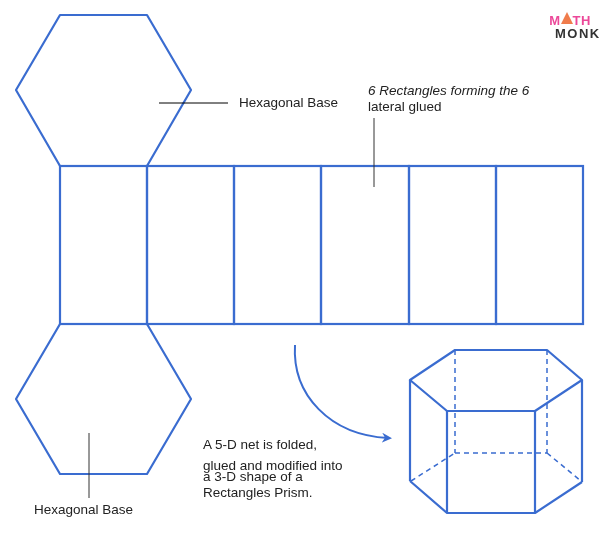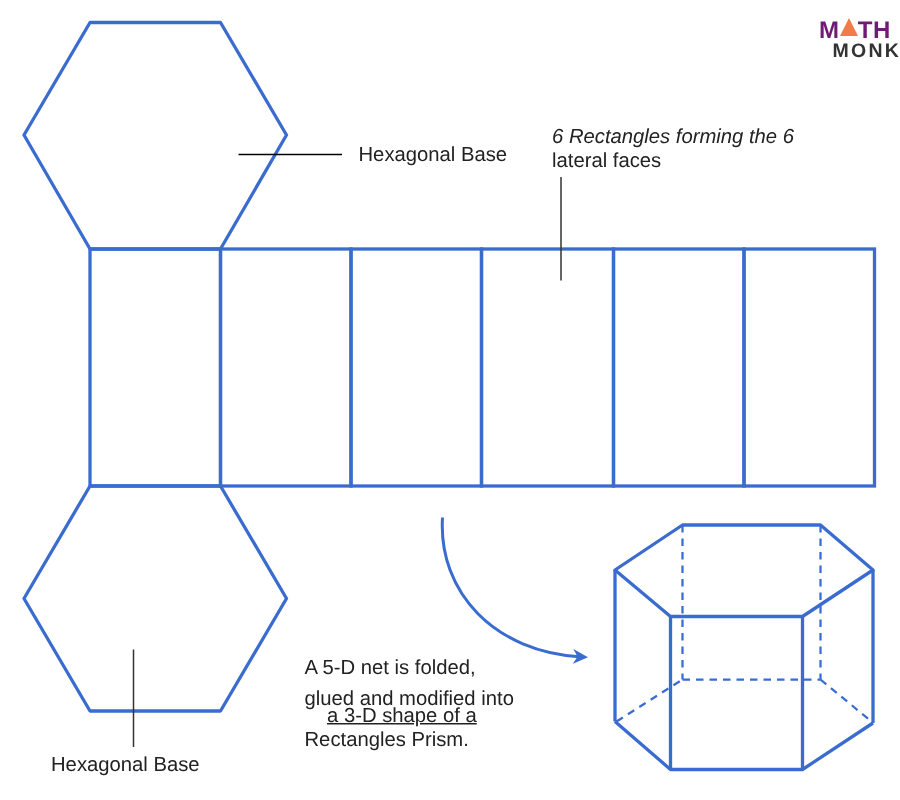--- a/index.html
+++ b/index.html
@@ -1,20 +1,20 @@
 <!DOCTYPE html>
 <html><head>
 <meta charset="utf-8">
 <style>
   html, body { margin: 0; padding: 0; background: #ffffff; }
   body { width: 600px; height: 533px; position: relative; overflow: hidden; font-family: "Liberation Sans", sans-serif; }
   svg.main { position: absolute; left: 0; top: 0; }
   .label { position: absolute; font-size: 13.5px; color: #222; line-height: 16px; white-space: nowrap; }
   .logo { position: absolute; left: 545px; top: 12px; width: 50px; text-align: center; }
-  .logo-top { font-family: "Liberation Sans", sans-serif; font-size: 16px; font-weight: 700; color: #701a75; letter-spacing: 0.5px; line-height: 17px; }
+  .logo-top { font-family: "Liberation Sans", sans-serif; font-size: 13px; font-weight: 700; color: #ec4899; letter-spacing: 0.5px; line-height: 17px; }
   .logo-bottom { font-family: "Liberation Sans", sans-serif; font-size: 13px; font-weight: 700; color: #333; letter-spacing: 1.5px; line-height: 9px; margin-left: 10px; }
   .tri { display:inline-block; width:0; height:0; border-left:6px solid transparent; border-right:6px solid transparent; border-bottom:12px solid #f07c4c; vertical-align: 1px; }
 </style>
 </head>
 <body>
 
 <svg class="main" width="600" height="533" viewBox="0 0 600 533">
   <defs>
     <marker id="arrowhead" markerWidth="10" markerHeight="10" refX="6" refY="5" orient="auto" markerUnits="userSpaceOnUse">
       <path d="M0,0 L10,5 L0,10 L3,5 Z" fill="#3a6cd0"></path>
@@ -56,27 +56,27 @@
     <line x1="447" y1="411" x2="447" y2="513"></line>
     <line x1="535" y1="411" x2="535" y2="513"></line>
     <line x1="582" y1="380" x2="582" y2="482"></line>
 
     <polyline points="410,481 447,513 535,513 582,482"></polyline>
   </g>
 </svg>
 
 <div class="label" style="left:239px; top:95px;">Hexagonal Base</div>
 <div class="label" style="left:368px; top:83px;font-style:italic;">6 Rectangles forming the 6</div>
-<div class="label" style="left:368px; top:99px;">lateral faces</div>
+<div class="label" style="left:368px; top:99px;">lateral glued</div>
 <div class="label" style="left:34px; top:502px;">Hexagonal Base</div>
 
 <div>
   <div class="label" style="left:203px; top:437px;">A 5-D net is folded,</div>
   <div class="label" style="left:203px; top:458px;">glued and modified into</div>
-  <div class="label" style="left:218px; top:469px;text-decoration:underline;">a 3-D shape of a</div>
+  <div class="label" style="left:203px; top:469px;">a 3-D shape of a</div>
   <div class="label" style="left:203px; top:485px;">Rectangles Prism.</div>
 </div>
 
 <div class="logo">
   <div class="logo-top">
     <span>M</span><span class="tri"></span><span>TH</span>
   </div>
   <div class="logo-bottom">MONKS</div>
 </div>
 

